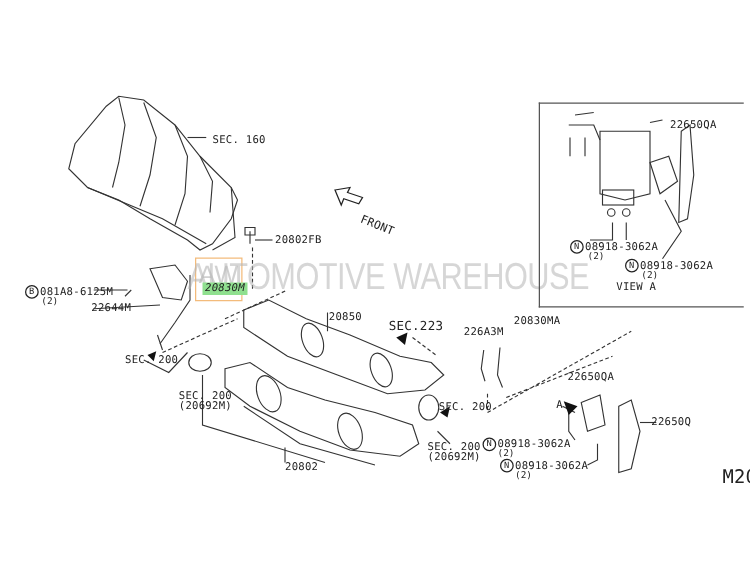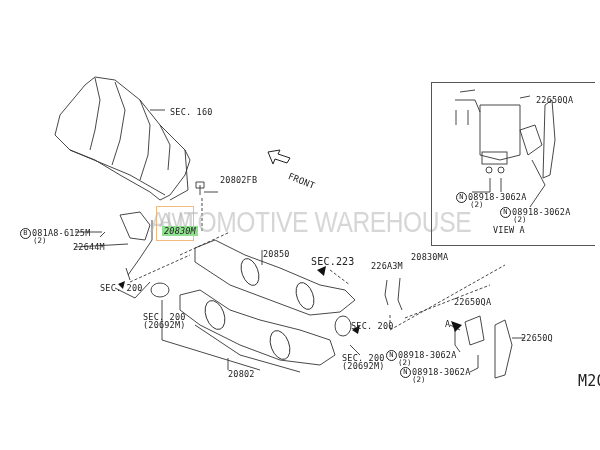--- a/index.html
+++ b/index.html
@@ -103,21 +103,21 @@
   </svg>
 
   <div class="wm-box">
       <span>AW</span>
     </div>
   <div class="watermark">AUTOMOTIVE WAREHOUSE</div>
 
   <div class="viewbox"></div>
 
   <div class="lbl" style="left:170px;top:108px">SEC. 160</div>
-  <div class="lbl" style="left:220px;top:176px">20802FB</div>
+  <div class="lbl" style="left:220px;top:188px">20802FB</div>
   <div class="lbl front" style="left:290px;top:172px">FRONT</div>
 
   <div class="lbl" style="left:20px;top:228px">
     <span class="circ">B</span><span>081A8-6125M</span>
   </div>
   <div class="qty" style="left:33px;top:236px">(2)</div>
 
   <div class="lbl" style="left:162px;top:227px"><span class="hl">20830M</span></div>
   <div class="lbl" style="left:73px;top:243px">22644M</div>
 

